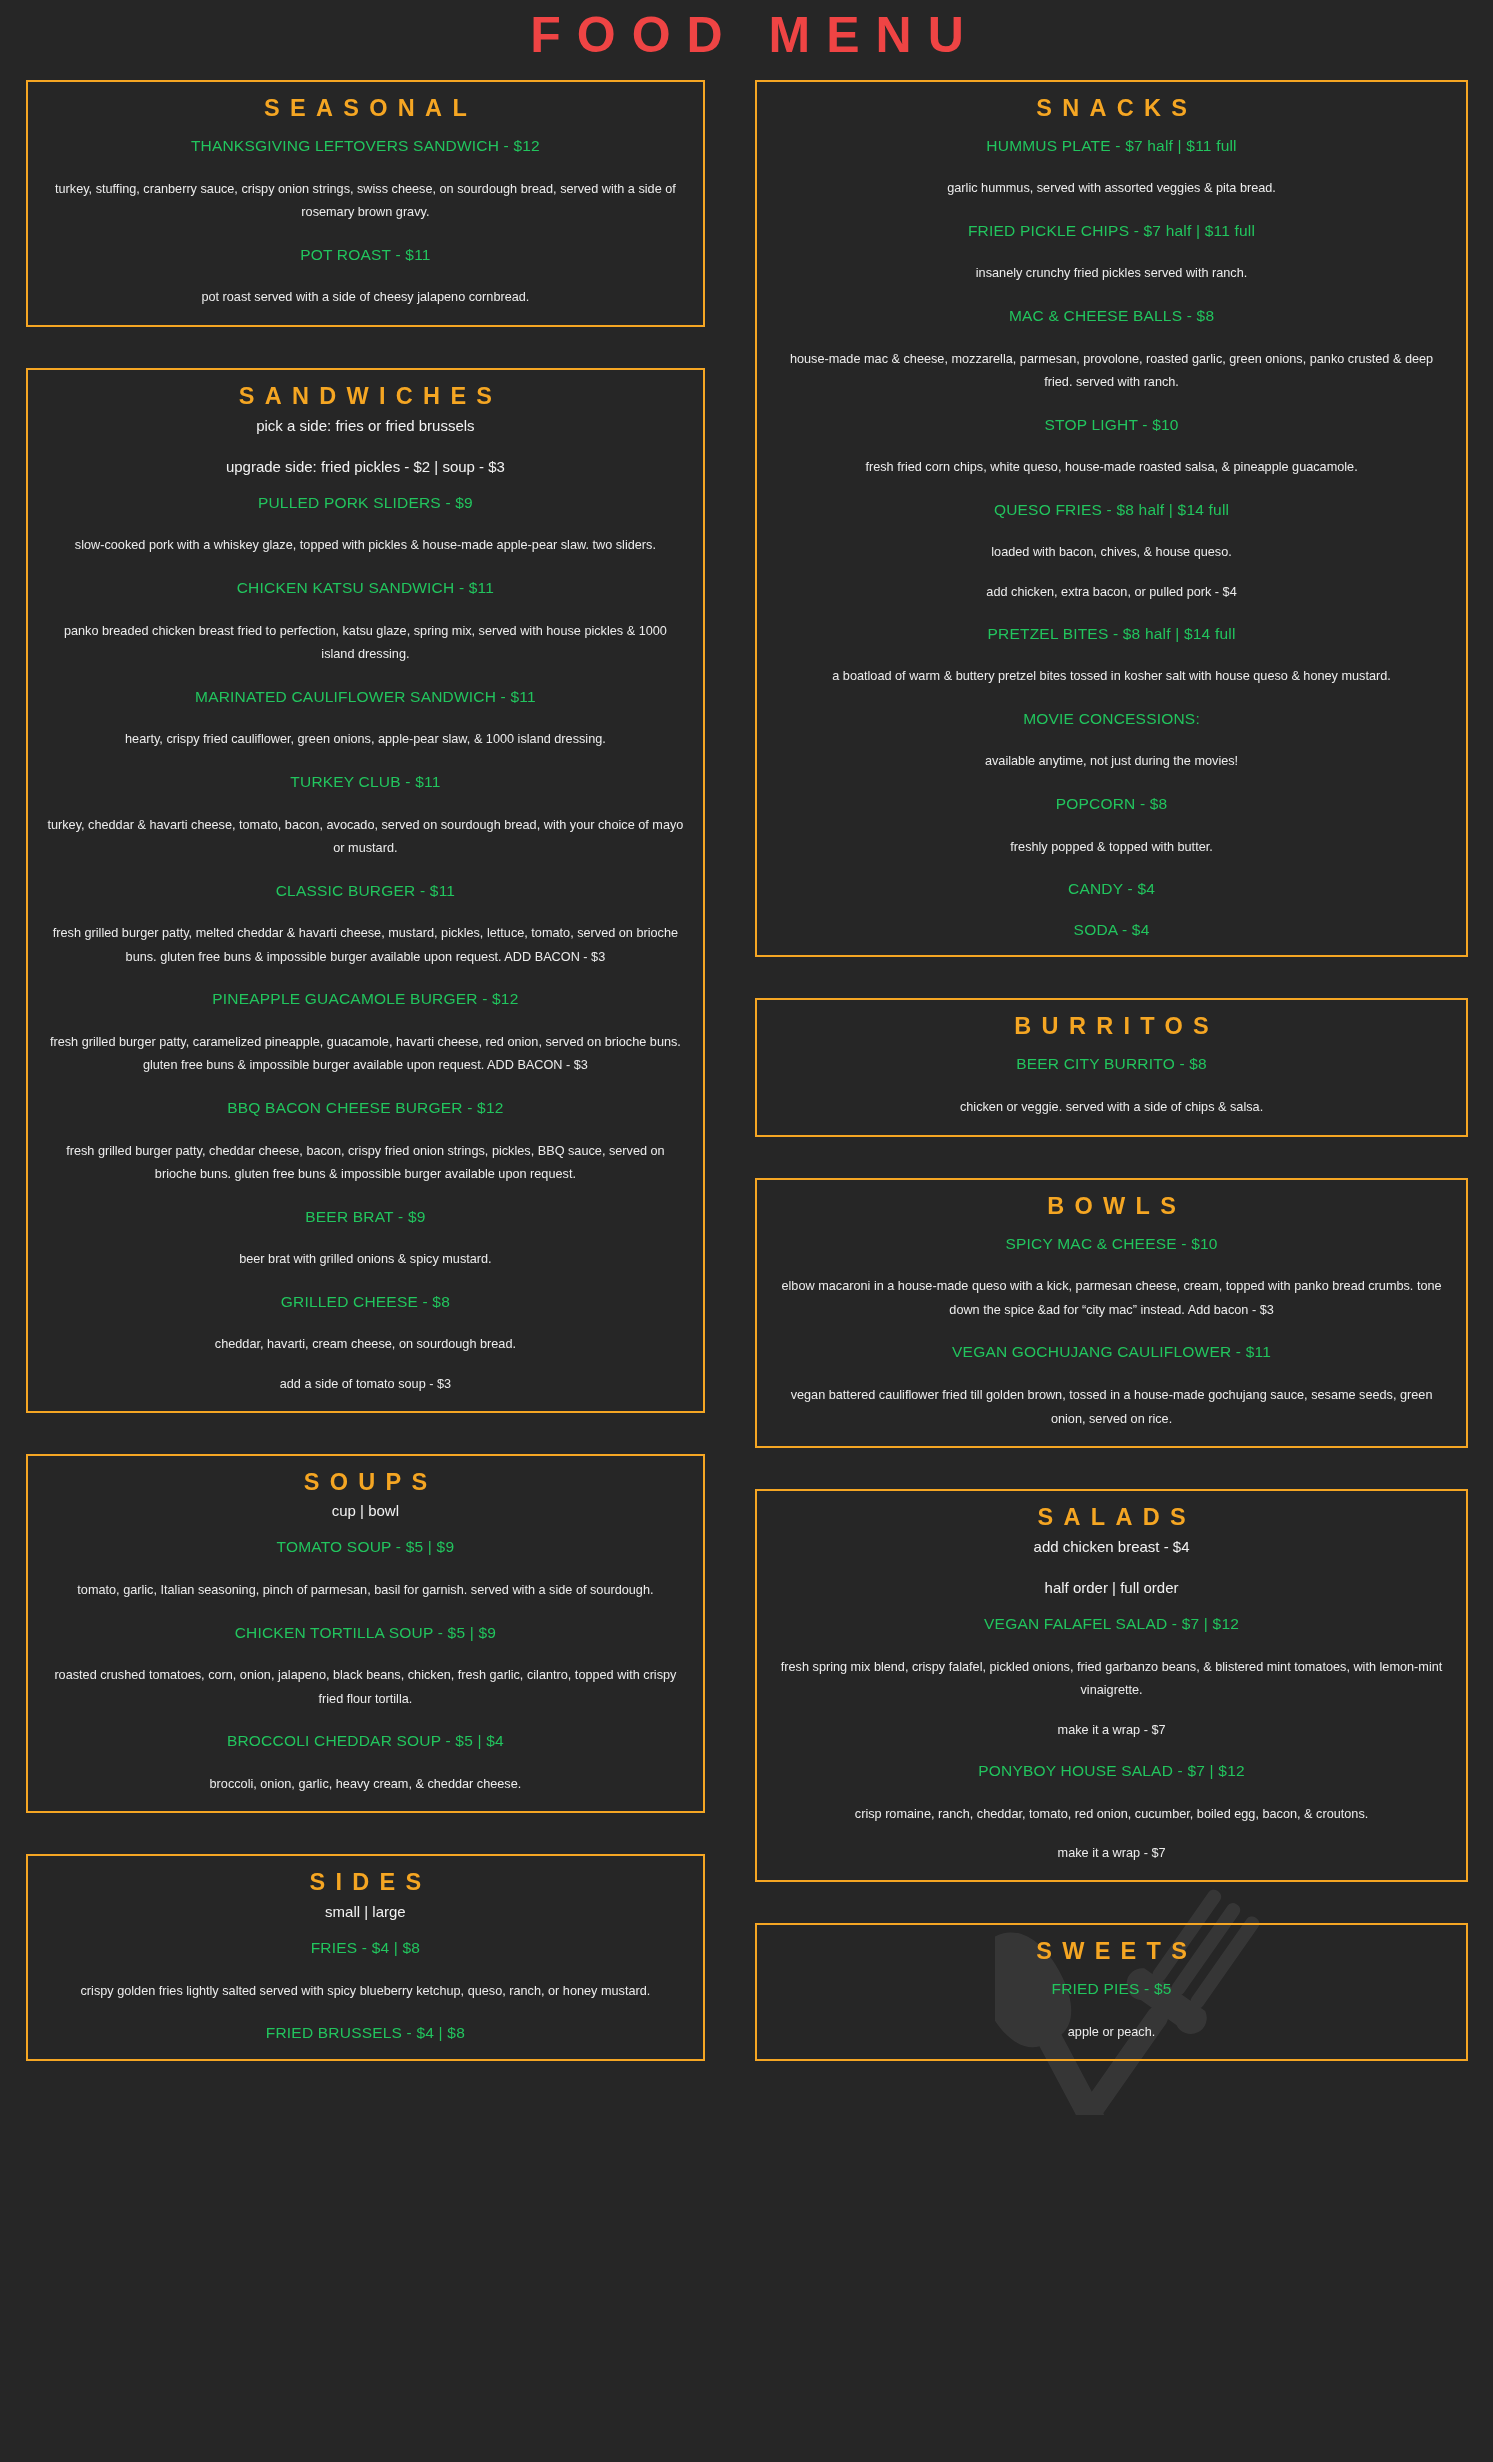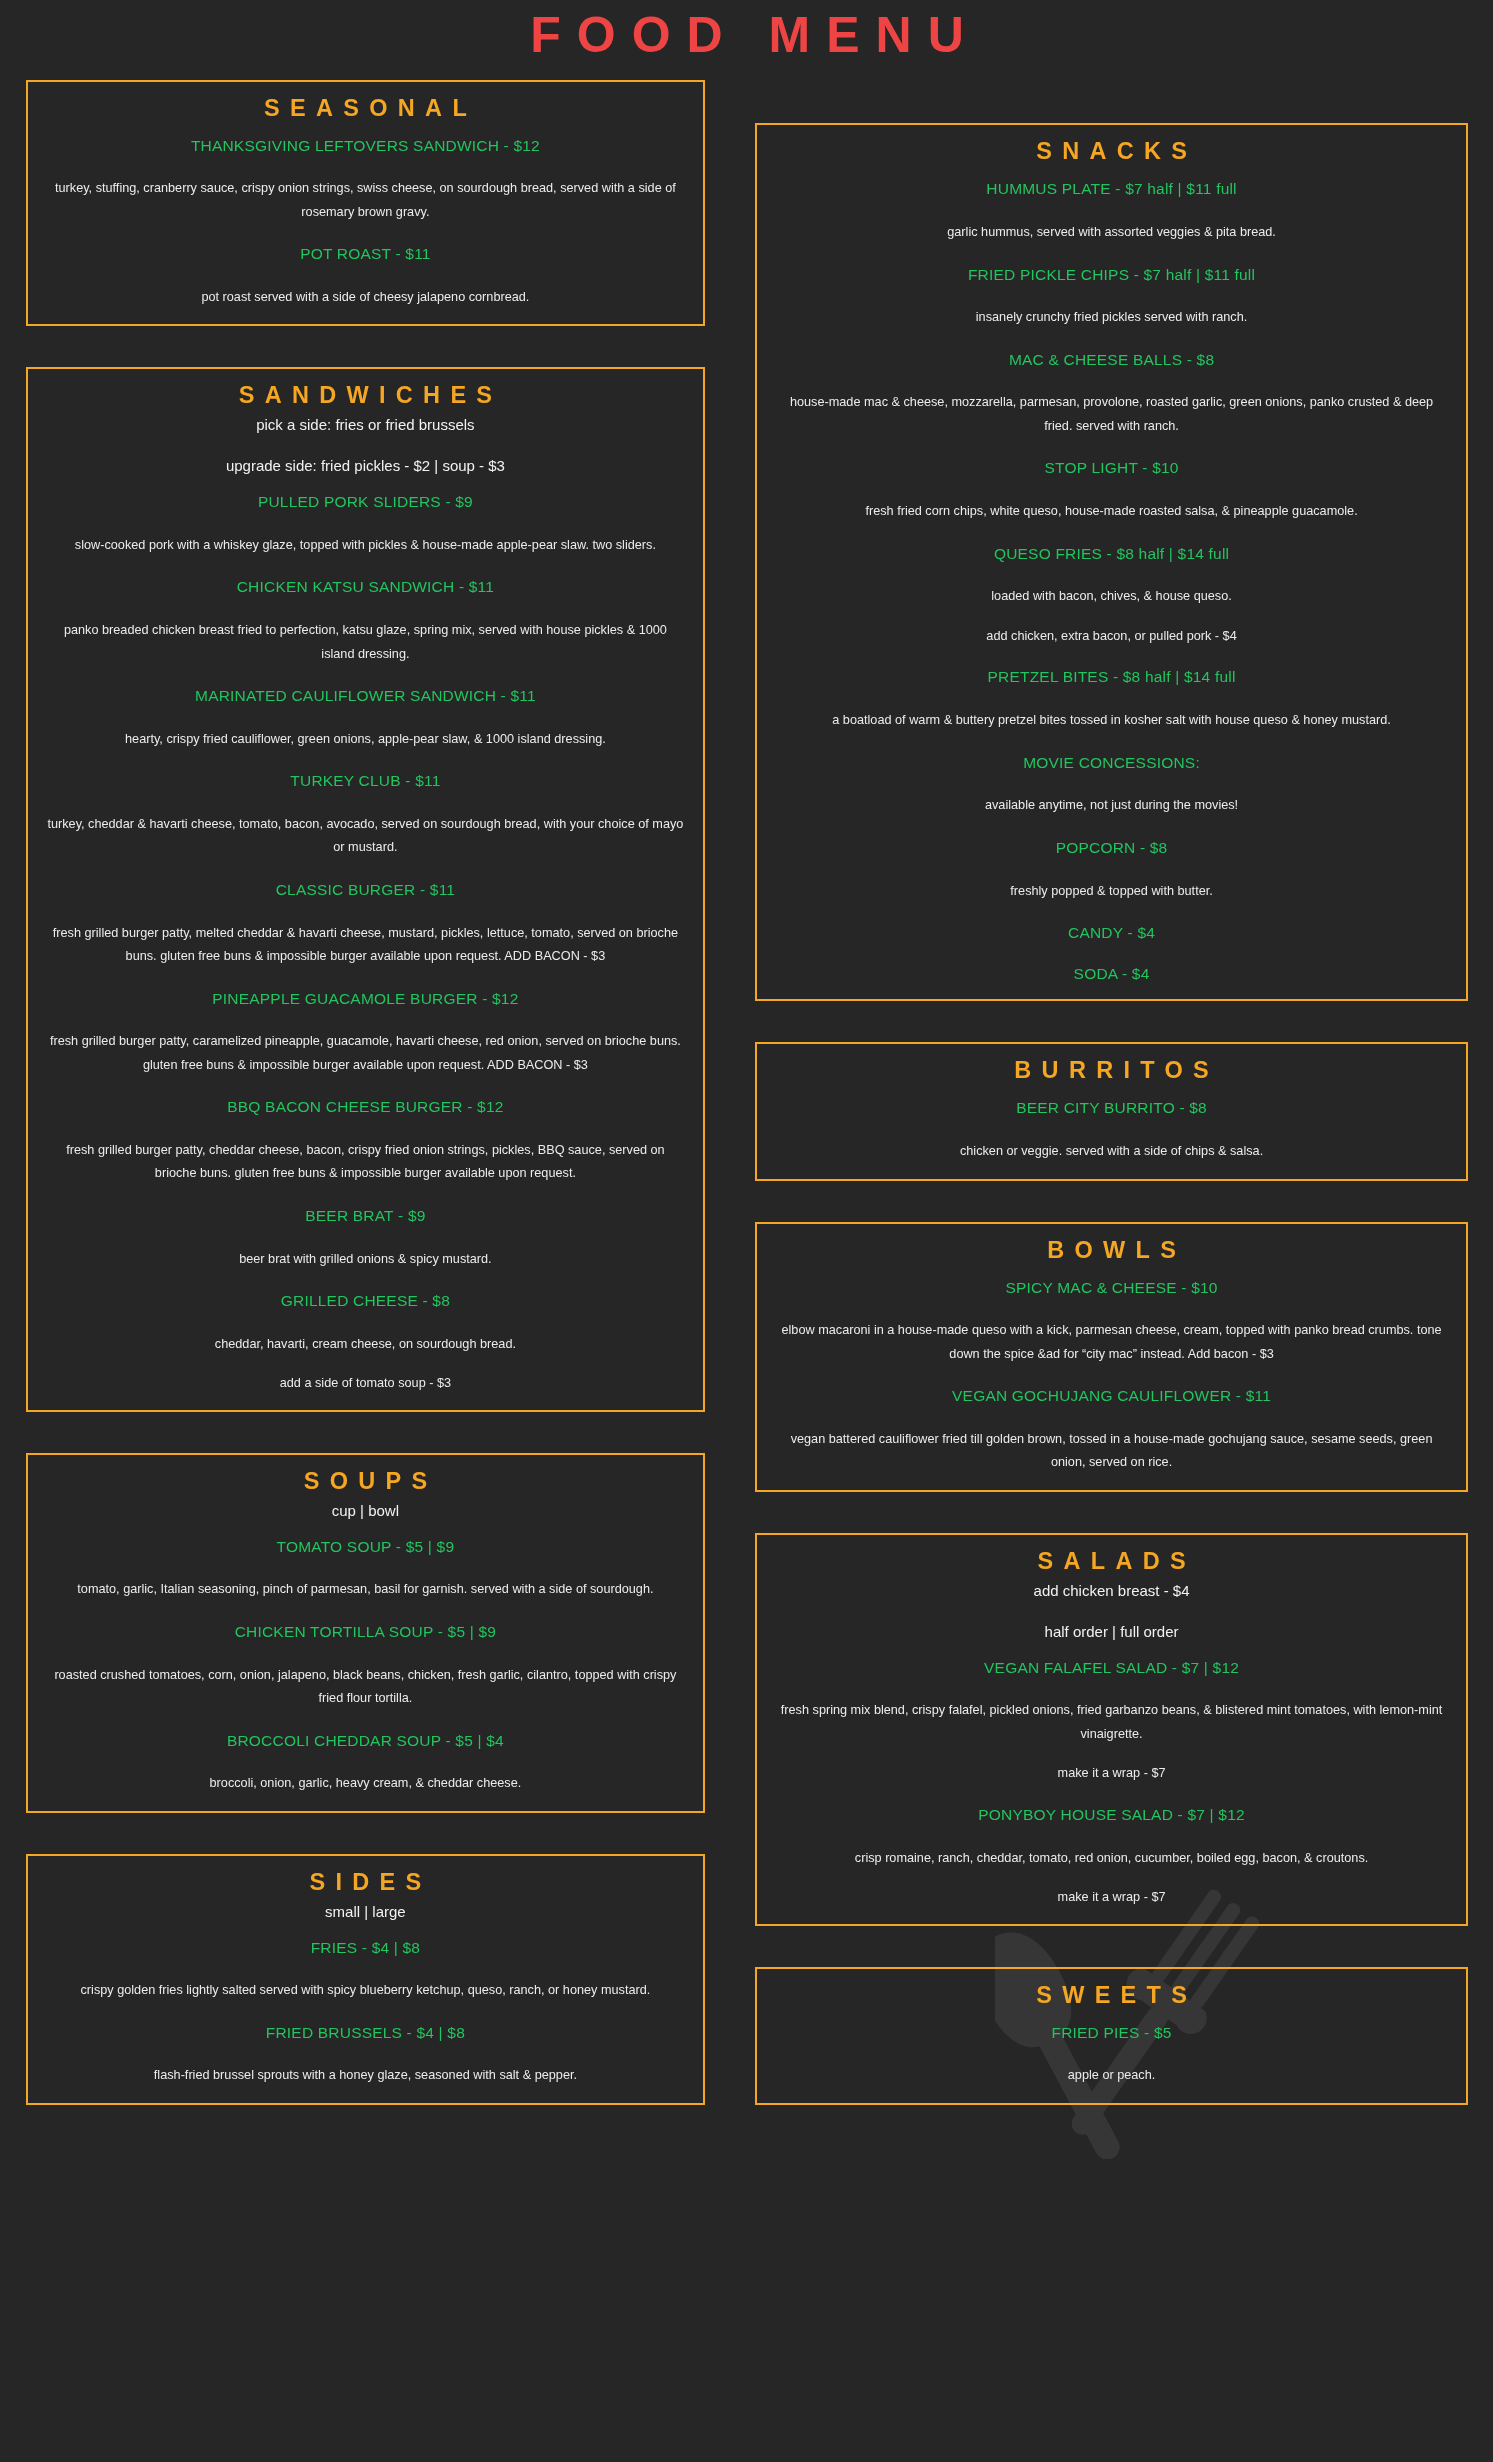--- a/index.html
+++ b/index.html
@@ -212,21 +212,20 @@
       </section>
       <section class="section">
         <h2 class="section-title">SIDES</h2>
         <p class="section-note">small | large</p>
         <div class="item">
           <div class="item-name">FRIES - $4 | $8</div>
           <div class="item-desc">crispy golden fries lightly salted served with spicy blueberry ketchup, queso, ranch, or honey mustard.</div>
         </div>
         <div class="item">
           <div class="item-name">FRIED BRUSSELS - $4 | $8</div>
-          <div class="item-desc">flash-fried brussel sprouts with a honey glaze, seasoned with salt &amp; pepper.</div>
         </div>
       </section>
     </div>
   <div class="col col-right" id="col-right">
       <section class="section">
         <h2 class="section-title">SNACKS</h2>
         <div class="item">
           <div class="item-name">HUMMUS PLATE - $7 half | $11 full</div>
           <div class="item-desc">garlic hummus, served with assorted veggies &amp; pita bread.</div>
         </div>

